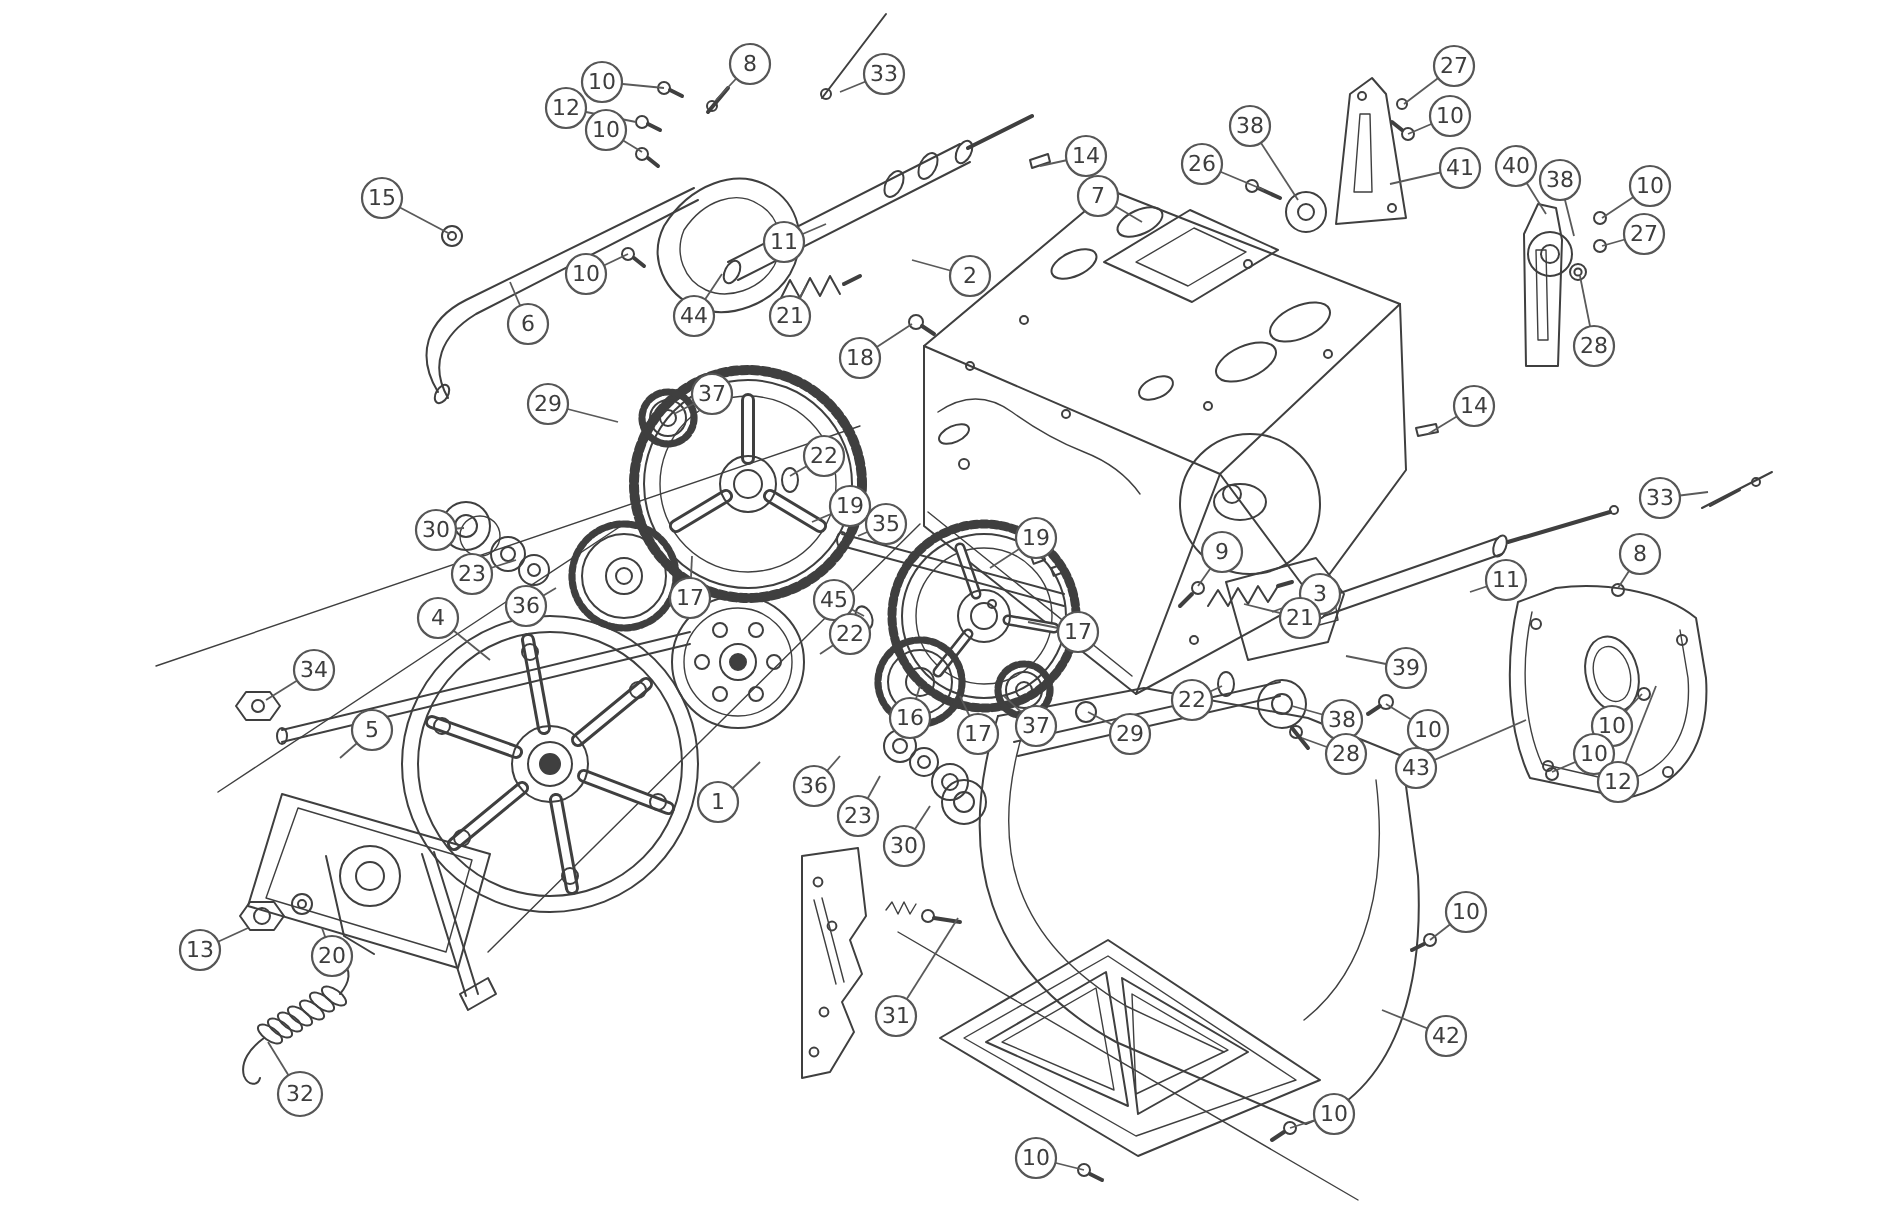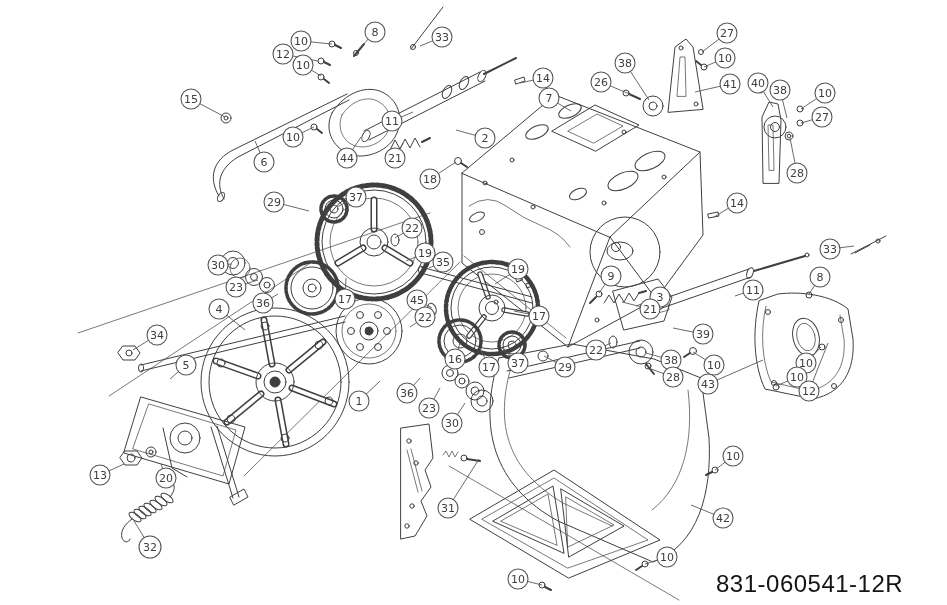--- a/index.html
+++ b/index.html
@@ -709,14 +709,13 @@
           <circle cx="655" cy="557" r="10"></circle>
           <text x="655" y="560.6">10</text>
         </g>
         <g>
           <circle cx="506" cy="579" r="10"></circle>
           <text x="506" y="582.6">10</text>
         </g>
       </g>
   </svg>
 
-  <div id="part-number">831-060541-12R</div>
 </div>
 
 </body></html>

